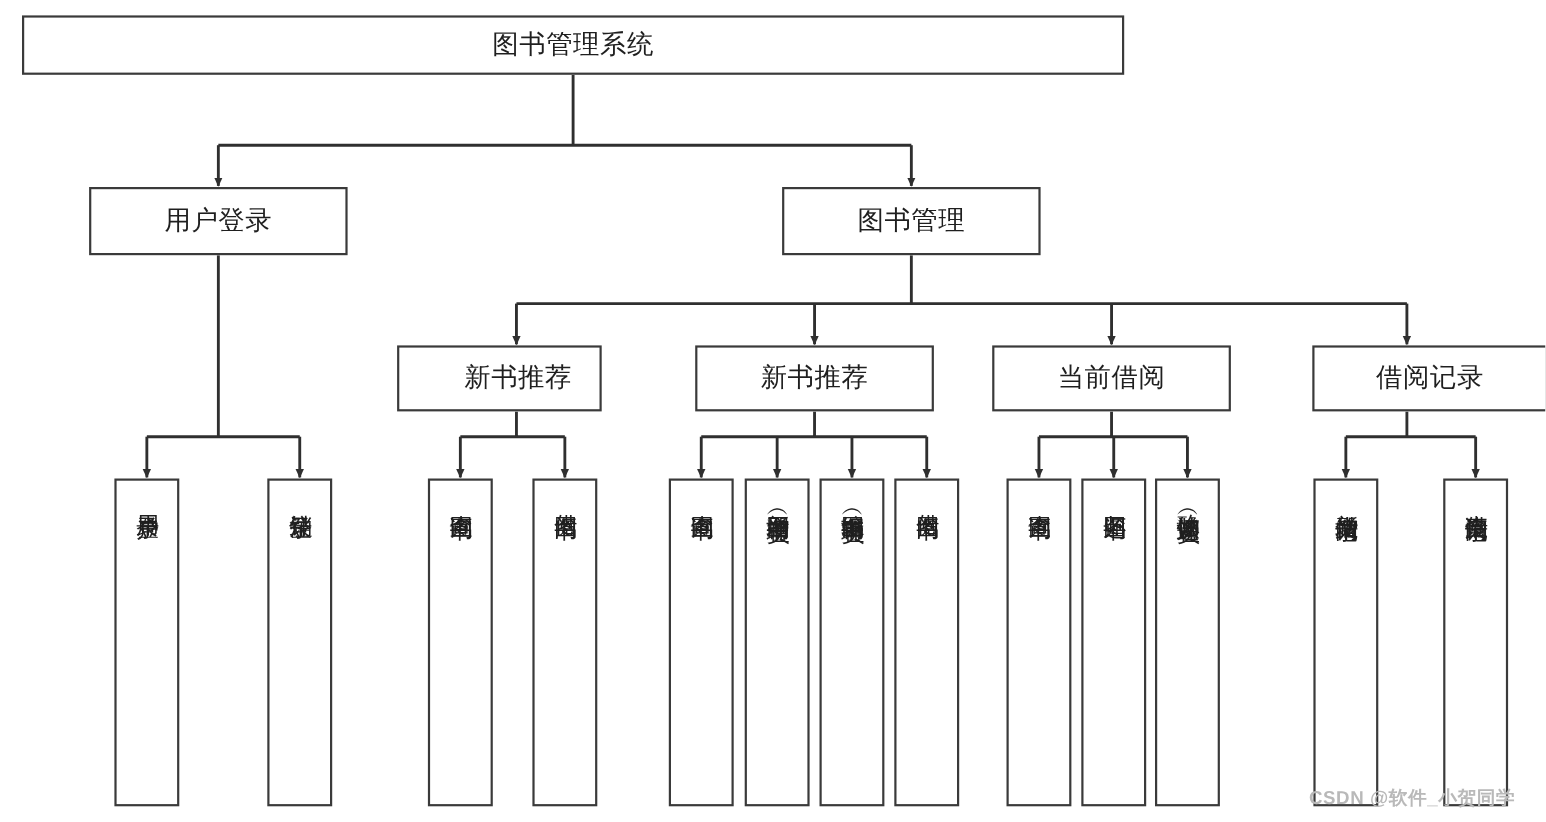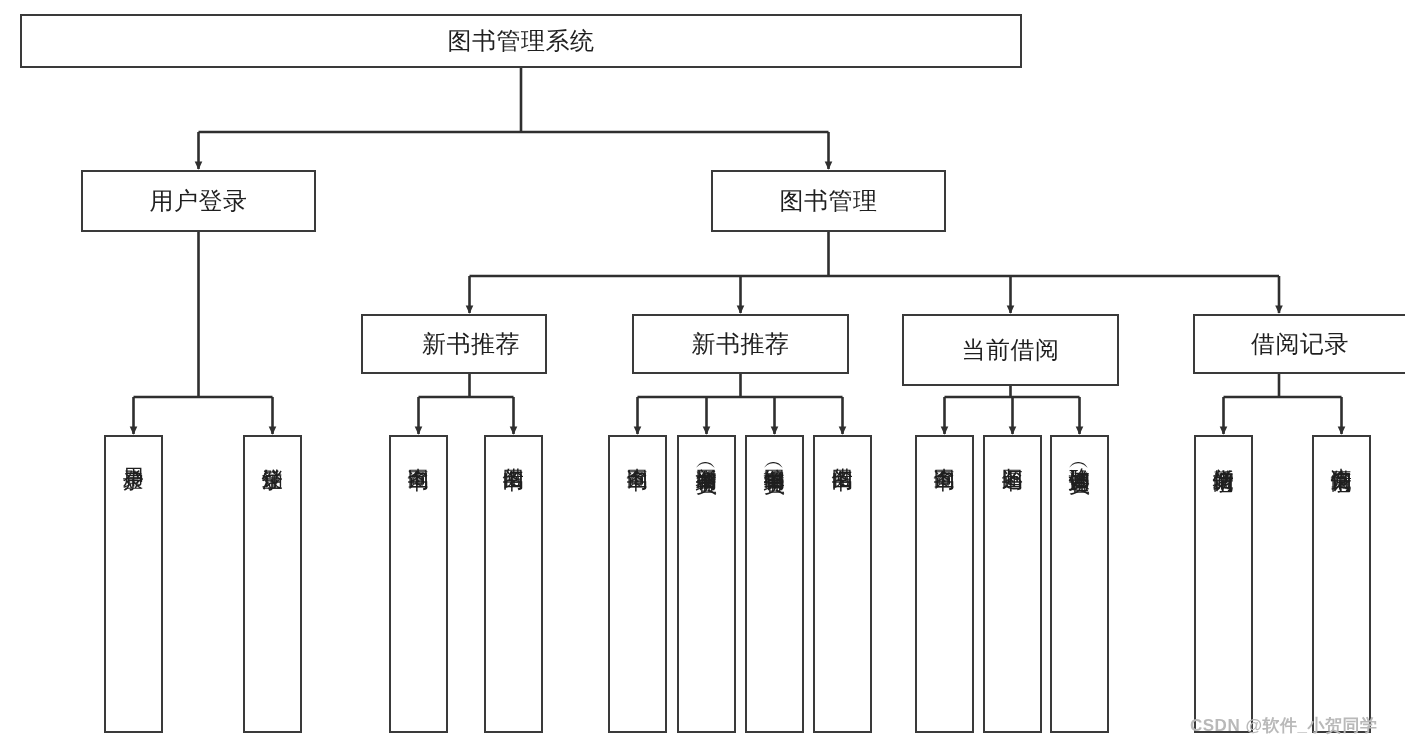--- a/index.html
+++ b/index.html
@@ -120,21 +120,21 @@
   <div class="node" style="left: 711px; top: 170px; width: 235px; height: 62px;">
     <span class="label">图书管理</span>
   </div>
 
   <div class="node" style="left: 361px; top: 314px; width: 186px; height: 60px; padding-left: 34px;">
     <span class="label">新书推荐</span>
   </div>
   <div class="node" style="left: 632px; top: 314px; width: 217px; height: 60px;">
     <span class="label">新书推荐</span>
   </div>
-  <div class="node" style="left: 902px; top: 314px; width: 217px; height: 72px;">
+  <div class="node" style="left: 902px; top: 314px; width: 217px; height: 60px;">
     <span class="label">当前借阅</span>
   </div>
   <div class="node" style="left: 1172px; top: 314px; width: 214px; height: 60px; margin-left: 21px;">
     <span class="label">借阅记录</span>
   </div>
 
   <div class="node vertical" style="left: 104px; top: 435px; width: 59px; height: 298px;">
     <span class="label">用户登录</span>
   </div>
   <div class="node vertical" style="left: 243px; top: 435px; width: 59px; height: 298px;">

